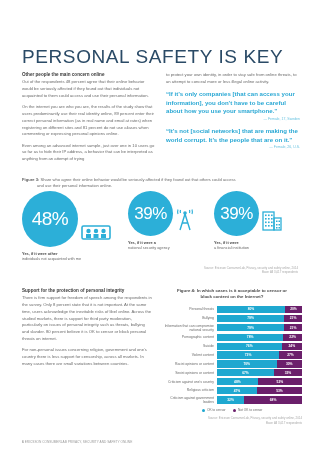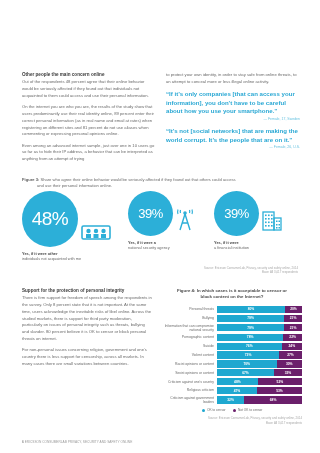--- a/index.html
+++ b/index.html
@@ -60,21 +60,21 @@
   .cgroup{position:absolute;}
   .c1{left:22px;}.c2{left:128px;}.c3{left:214px;}
   .circle{
     border-radius:50%;
     background:#2cafd8;
     color:#ffffff;
     display:flex;align-items:center;justify-content:center;
     font-weight:300;letter-spacing:-0.5px;
   }
   .circle.big{width:56px;height:56px;font-size:19px;}
-  .circle.sm{width:45px;height:45px;font-size:13px;}
+  .circle.sm{width:45px;height:45px;font-size:17px;}
   .cicon{
     position:absolute;
     color:#2cafd8;
   }
   .cap{
     font-size:3.9px;line-height:1.4;color:#6a6a6a;
     margin-top:4px;max-width:80px;
   }
   .cap b{color:#4a4a4a;font-weight:bold;display:block;}
 
@@ -120,20 +120,21 @@
     position:absolute;left:22px;bottom:9px;
     font-size:3.2px;color:#9a9a9a;
   }
   .footer .b{font-weight:bold;color:#8a8a8a;}
 </style>
 </head>
 <body>
 
 <div class="page">
 
+  <h1 class="title">PERSONAL SAFETY IS KEY</h1>
 
   <div class="col col-left">
     <div class="sec-head">Other people the main concern online</div>
     <p class="para">Out of the respondents 48 percent agree that their online behavior would be seriously affected if they found out that individuals not acquainted to them could access and use their personal information.</p>
     <p class="para">On the internet you are who you are, the results of the study show that users predominantly use their real identity online, 89 percent enter their correct personal information (as in real name and email at rates) when registering on different sites and 81 percent do not use aliases when commenting or expressing personal opinions online.</p>
     <p class="para">Even among an advanced internet sample, just over one in 10 users go so far as to hide their IP address, a behavior that can be interpreted as anything from an attempt of trying</p>
   </div>
 
   <div class="col col-right">
     <p class="para">to protect your own identity, in order to stay safe from online threats, to an attempt to conceal more or less illegal online activity.</p>

